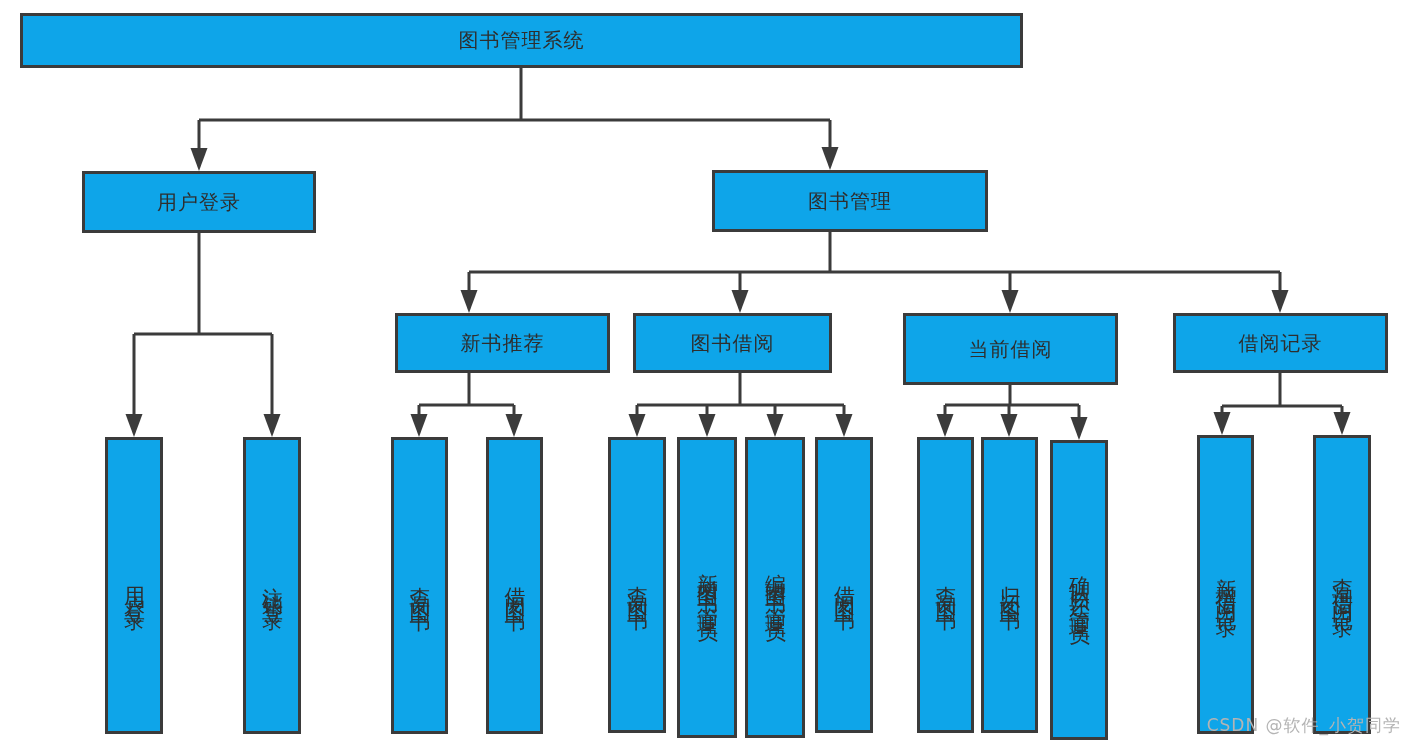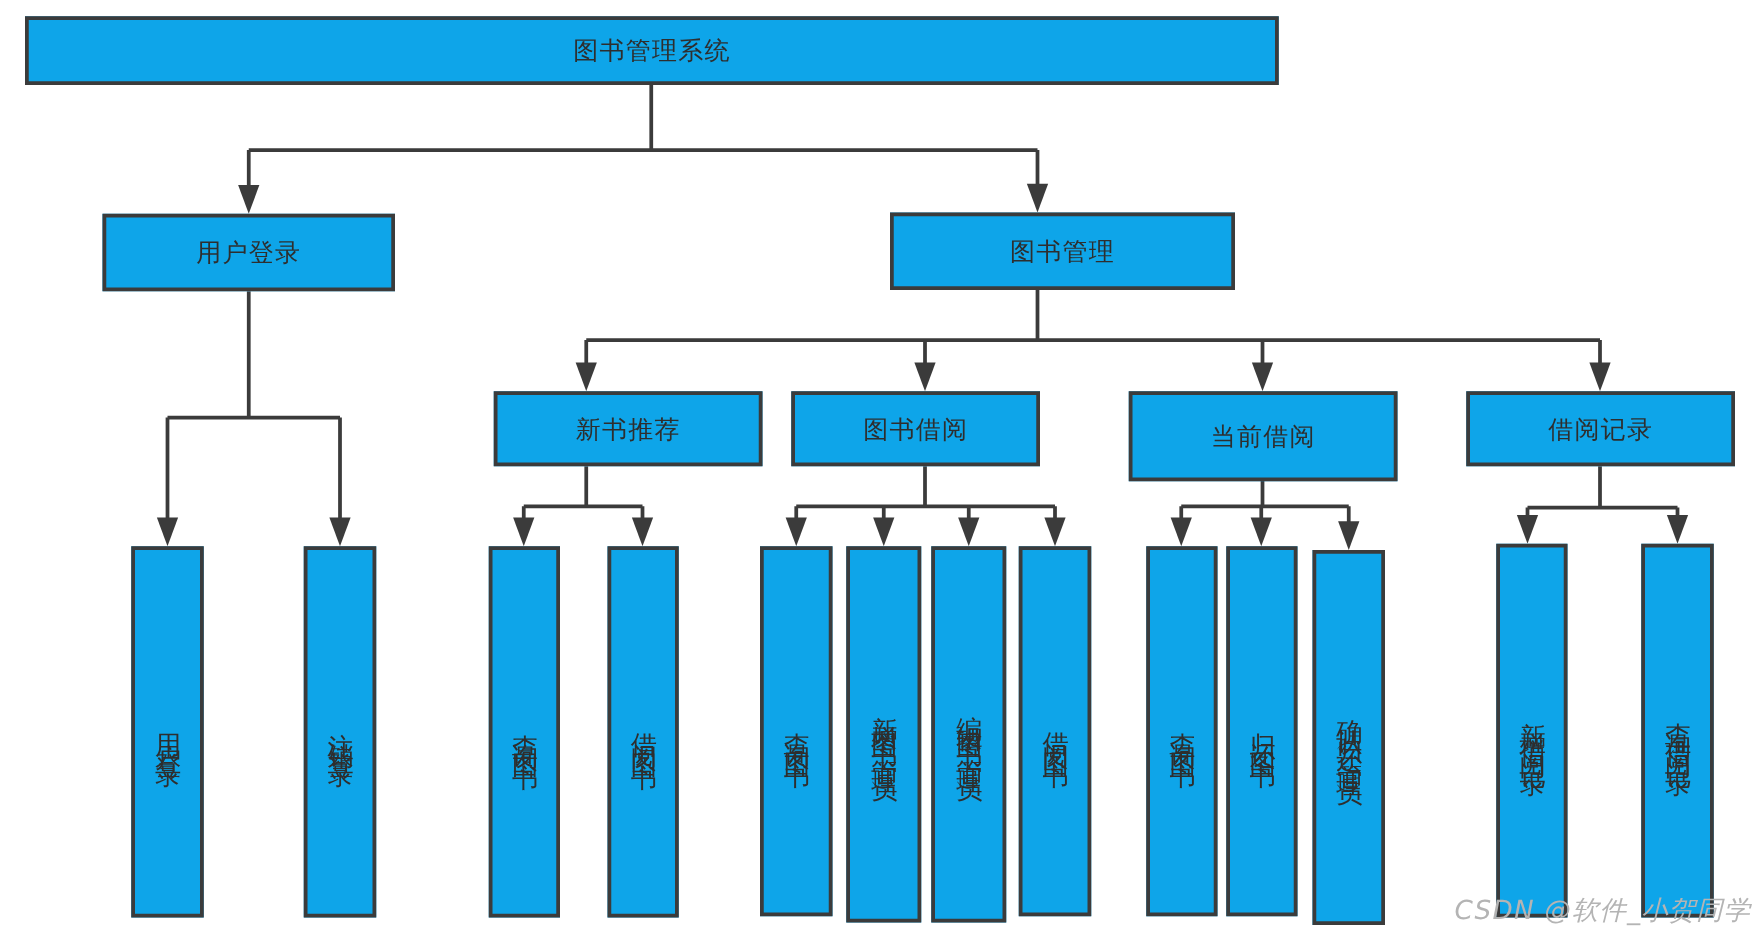--- a/index.html
+++ b/index.html
@@ -47,25 +47,24 @@
     align-items: center;
     justify-content: center;
   }
   .v-top span {
     letter-spacing: 7px;
   }
   .watermark {
     position: absolute;
     right: 4px;
     top: 714px;
-    font-size: 21px;
+    font-size: 17px;
     color: #b4b4b4;
     letter-spacing: 1px;
     white-space: nowrap;
-    font-style: italic;
   }
 </style>
 </head>
 <body>
 
 <div class="canvas">
 
   <svg class="connectors" width="1405" height="747" viewBox="0 0 1405 747">
     <g stroke="#3b3b3b" stroke-width="3" fill="none">
 

